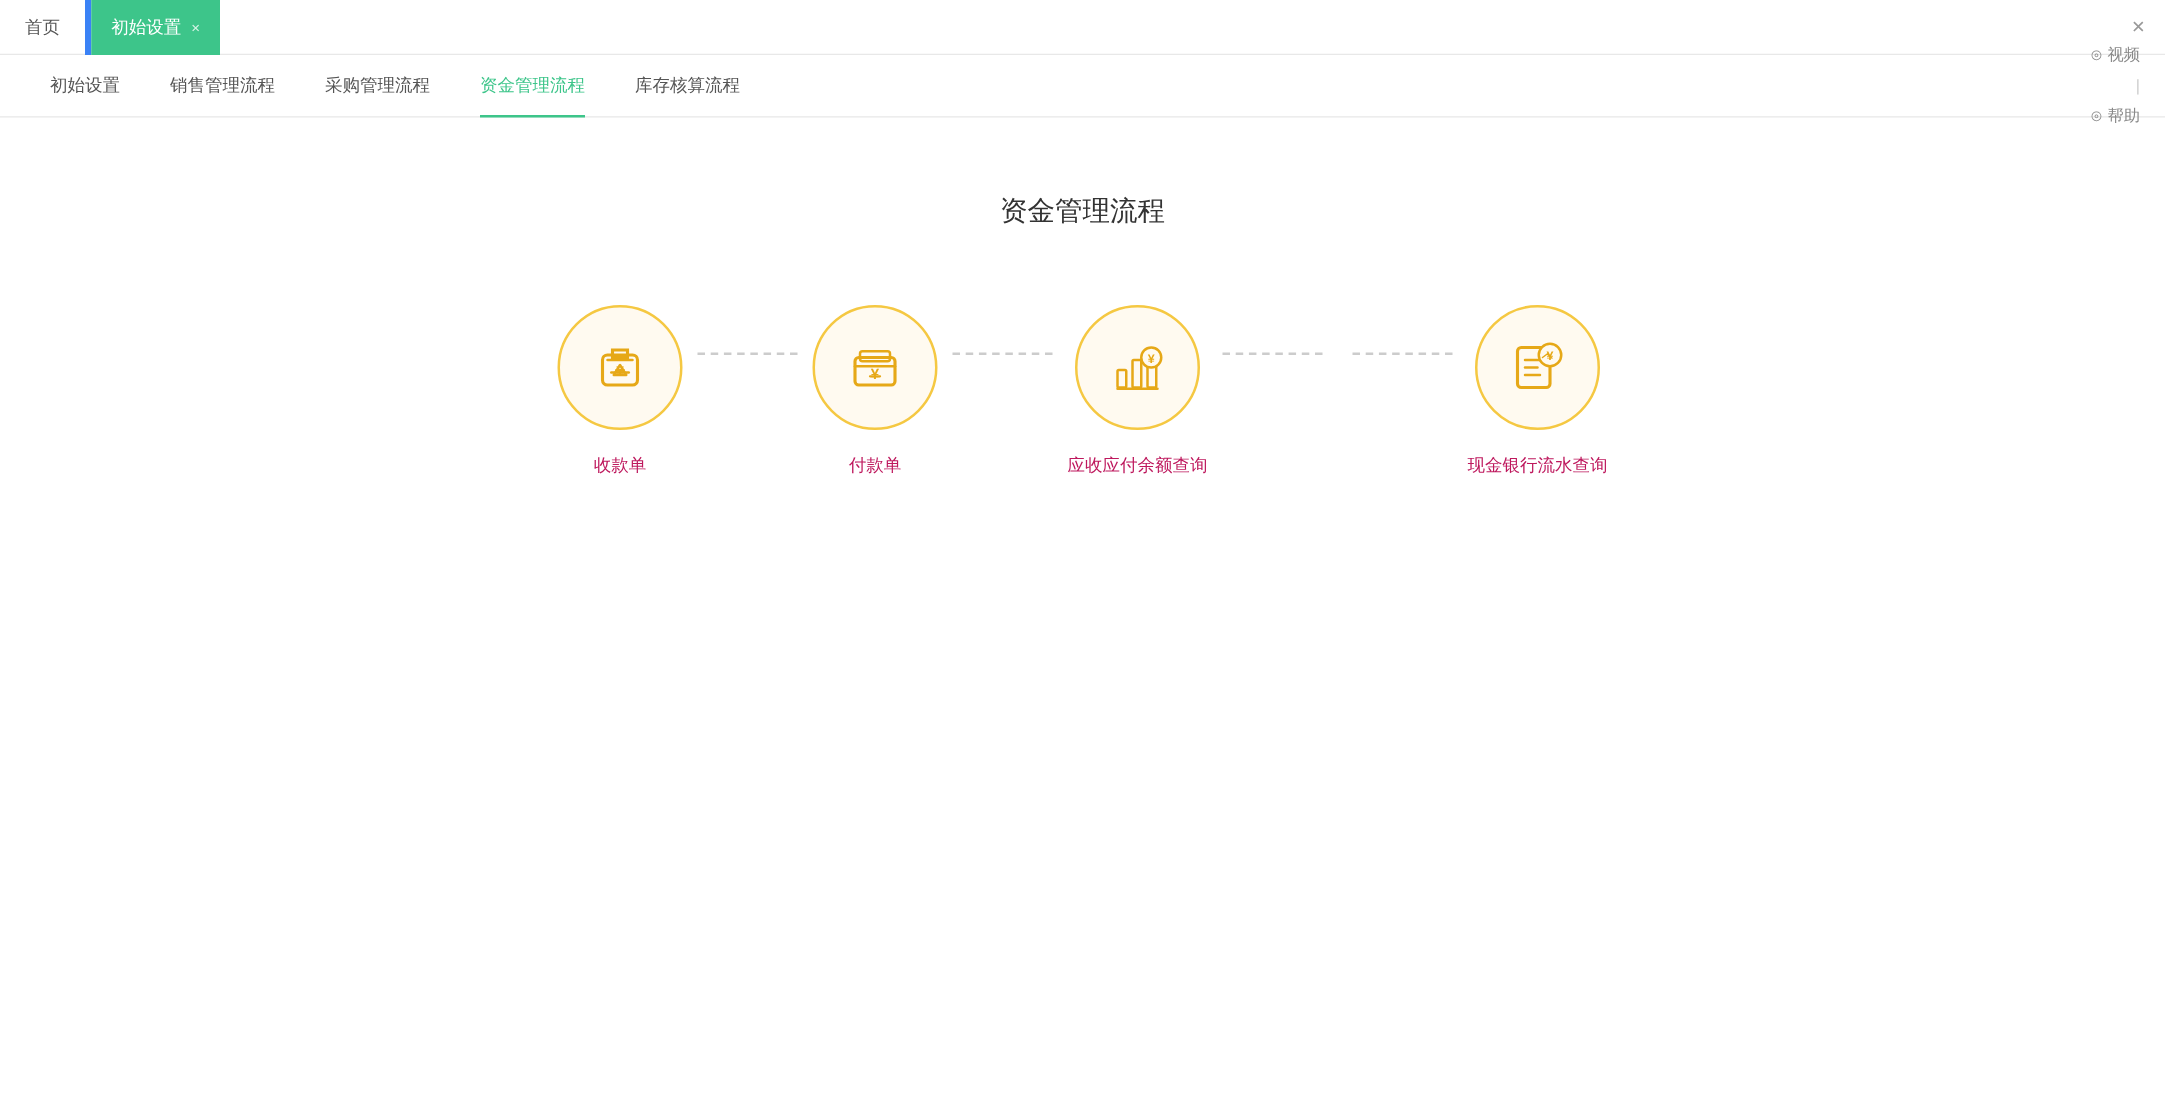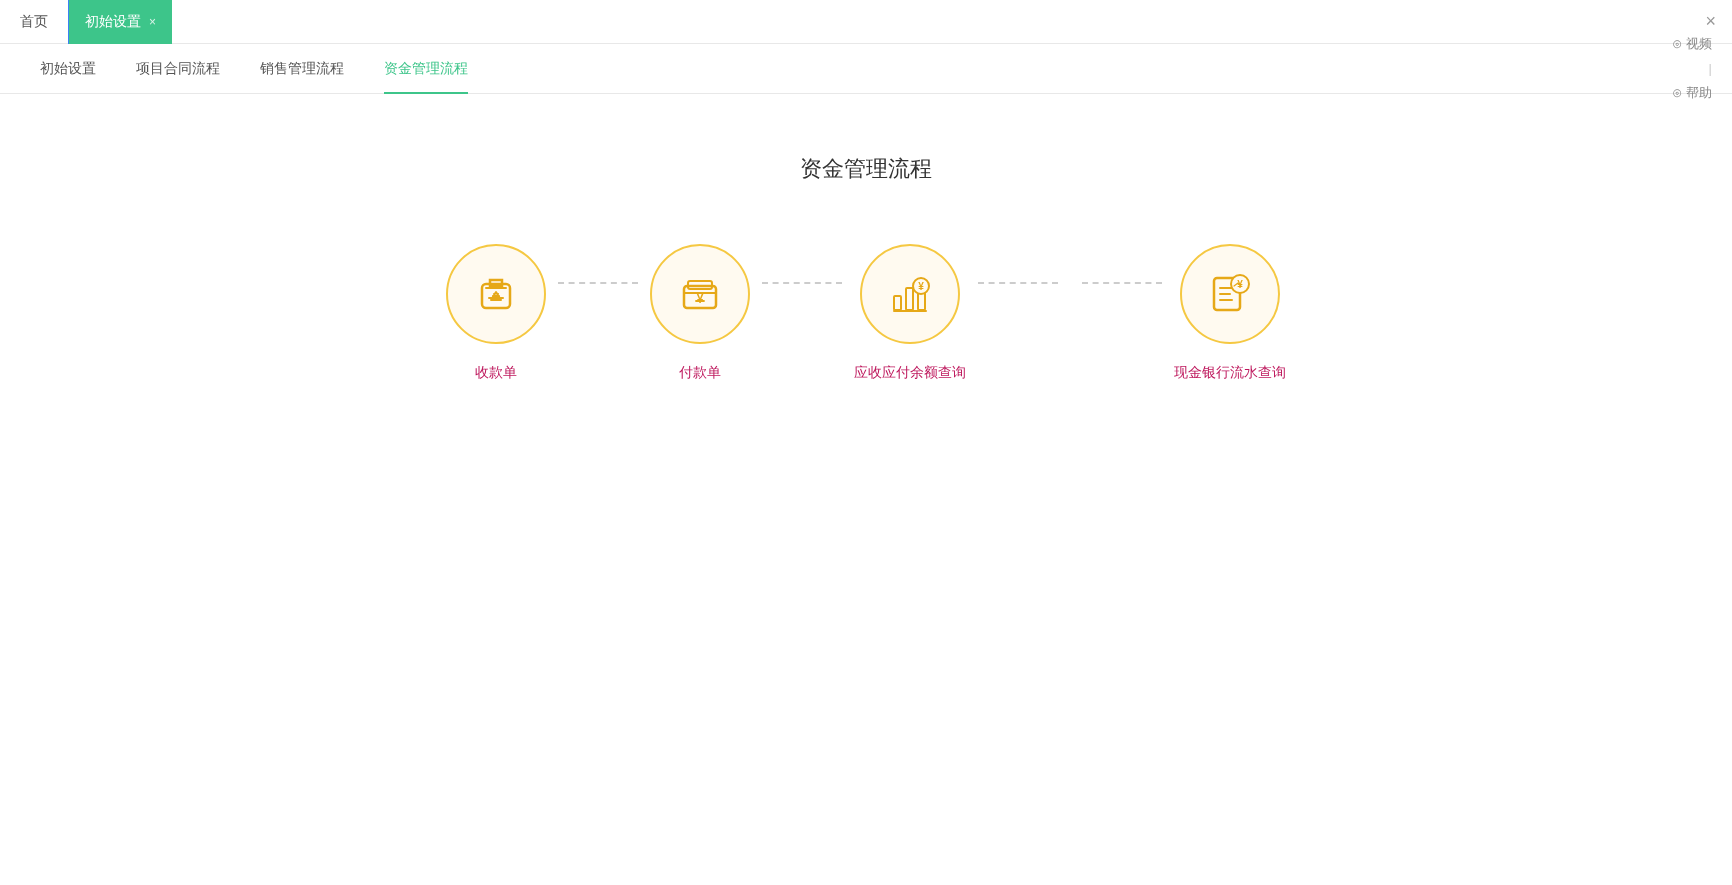--- a/index.html
+++ b/index.html
@@ -15,21 +15,21 @@
       padding: 0 0;
     }
     .home-tab {
       padding: 0 20px;
       height: 44px;
       display: flex;
       align-items: center;
       font-size: 14px;
       color: #555;
       cursor: pointer;
-      border-right: 1px solid #3b82f6;
+      border-right: 5px solid #3b82f6;
     }
     .active-tab {
       background: #3dc58a;
       color: #fff;
       height: 44px;
       display: flex;
       align-items: center;
       padding: 0 16px;
       font-size: 14px;
       cursor: pointer;
@@ -164,23 +164,24 @@
     <span>初始设置</span>
     <span class="close-icon">×</span>
   </div>
   <div class="top-bar-right">
     <span class="close-window-btn">×</span>
   </div>
 </div>
 
 <div class="nav-bar">
   <div class="nav-item">初始设置</div>
-  <div class="nav-item">项目合同流程</div>
   <div class="nav-item">销售管理流程</div>
+  <div class="nav-item">采购管理流程</div>
   <div class="nav-item active">资金管理流程</div>
+  <div class="nav-item">库存核算流程</div>
   <div class="nav-right">
     <span>⊙ 视频</span>
     <span class="divider">|</span>
     <span>⊙ 帮助</span>
   </div>
 </div>
 
 <div class="main-content">
   <div class="page-title">资金管理流程</div>
 

